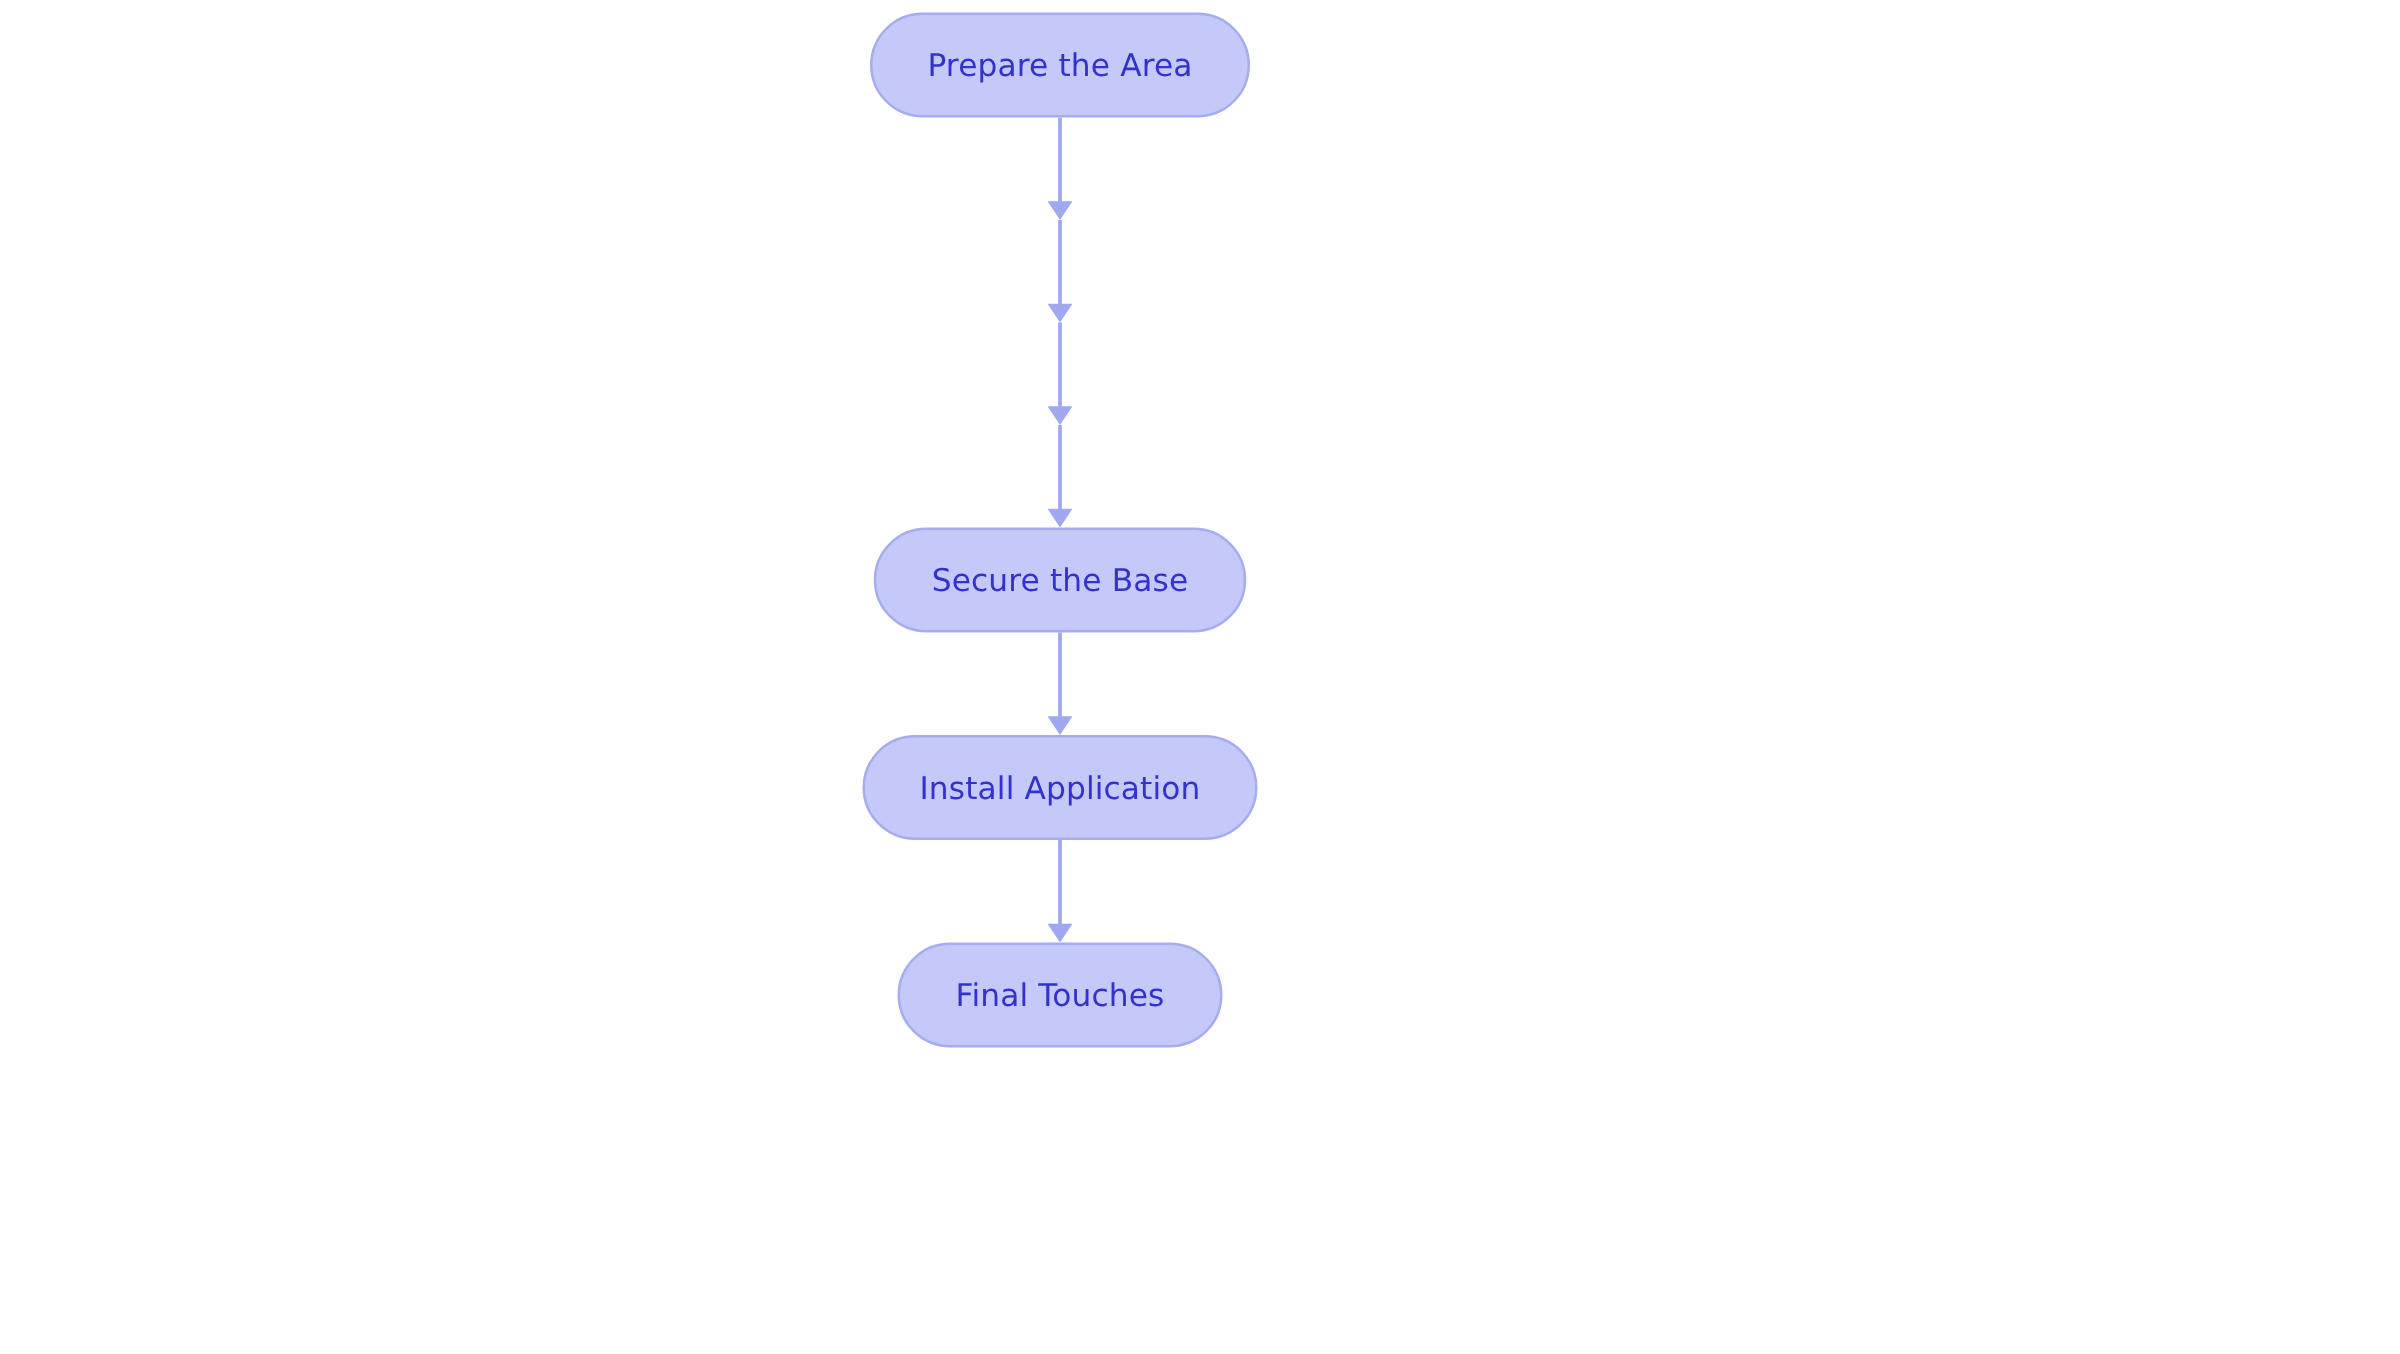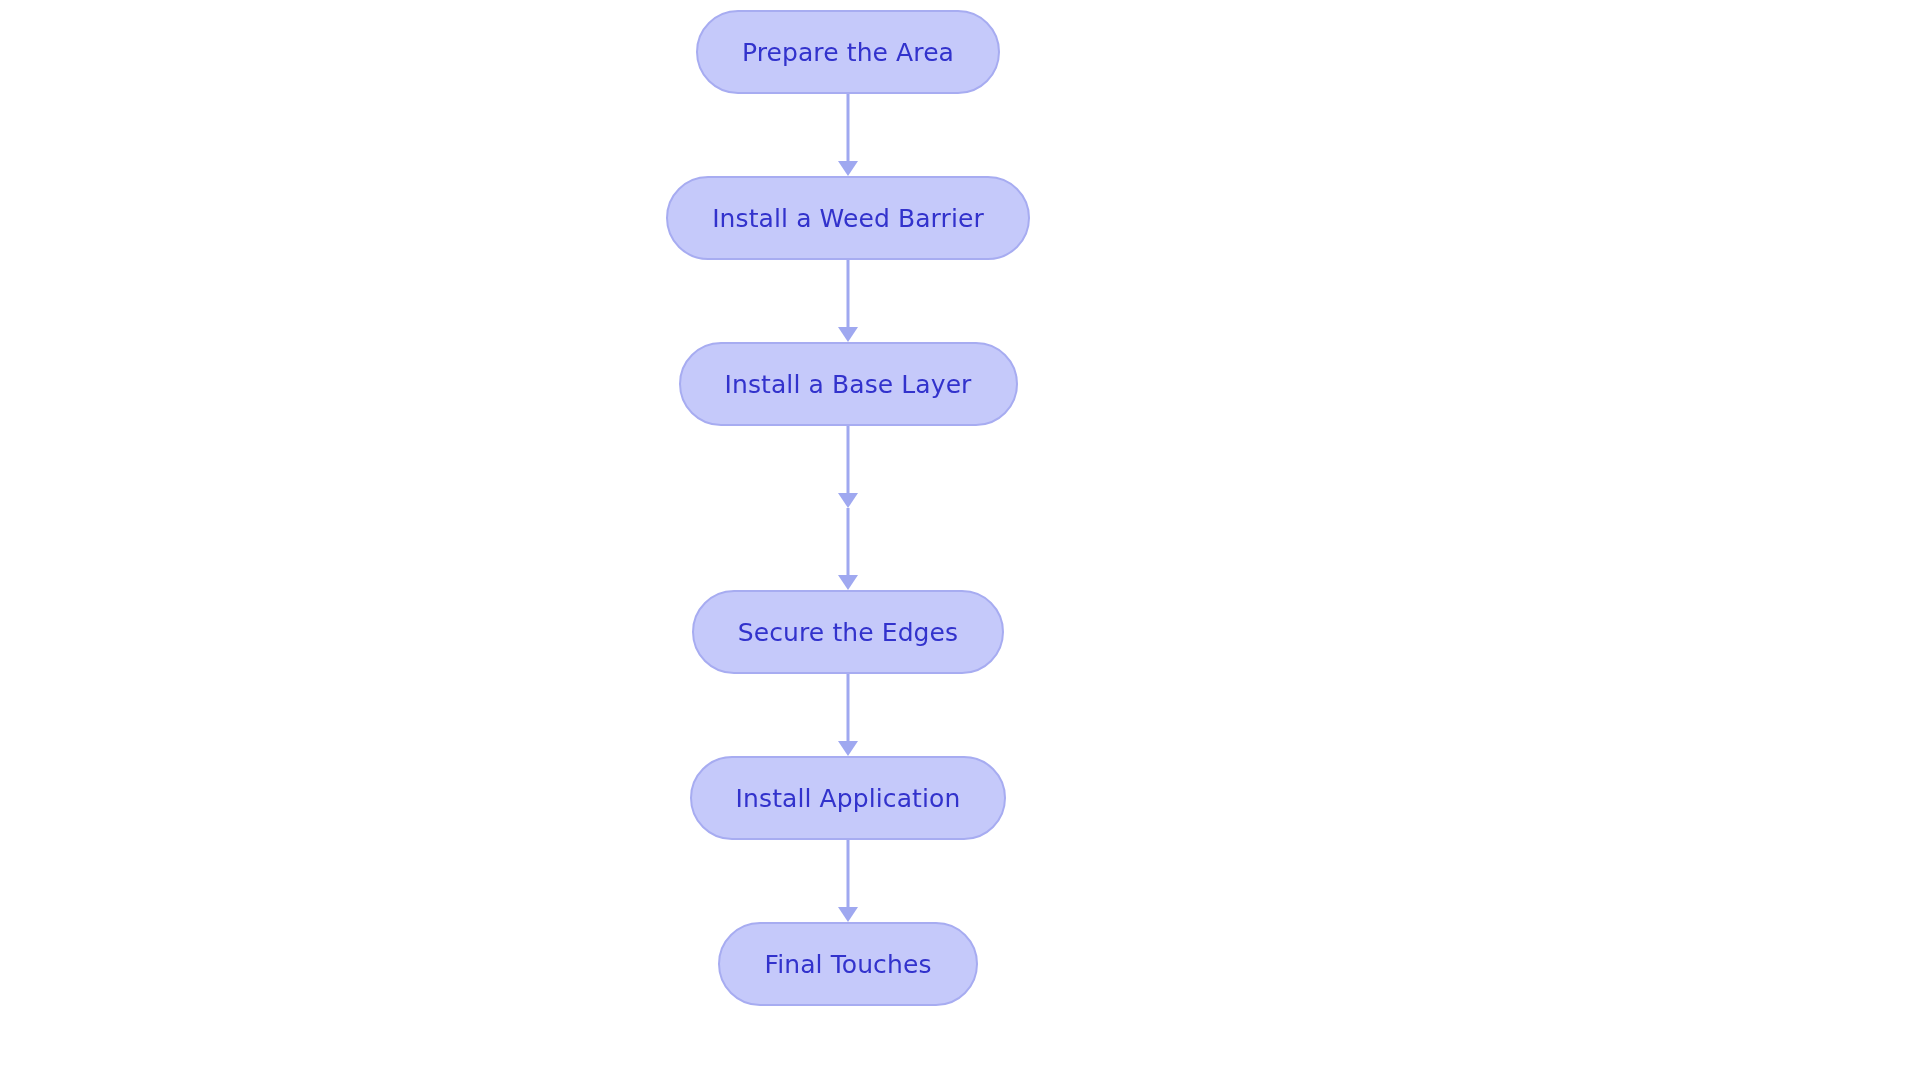--- a/index.html
+++ b/index.html
@@ -100,46 +100,40 @@
 
     <div class="node">
       <span class="node-label">Prepare the Area</span>
     </div>
 
     <div class="connector">
       <div class="conn-line"></div>
       <div class="conn-head"></div>
     </div>
 
-    <div class="node">
-      <span class="node-label">Install a Weed Barrier</span>
-    </div>
 
     <div class="connector">
       <div class="conn-line"></div>
       <div class="conn-head"></div>
     </div>
 
-    <div class="node">
-      <span class="node-label">Install a Base Layer</span>
-    </div>
 
     <div class="connector">
       <div class="conn-line"></div>
       <div class="conn-head"></div>
     </div>
 
 
     <div class="connector">
       <div class="conn-line"></div>
       <div class="conn-head"></div>
     </div>
 
     <div class="node">
-      <span class="node-label">Secure the Edges</span>
+      <span class="node-label">Secure the Base</span>
     </div>
 
     <div class="connector">
       <div class="conn-line"></div>
       <div class="conn-head"></div>
     </div>
 
     <div class="node">
       <span class="node-label">Install Application</span>
     </div>

